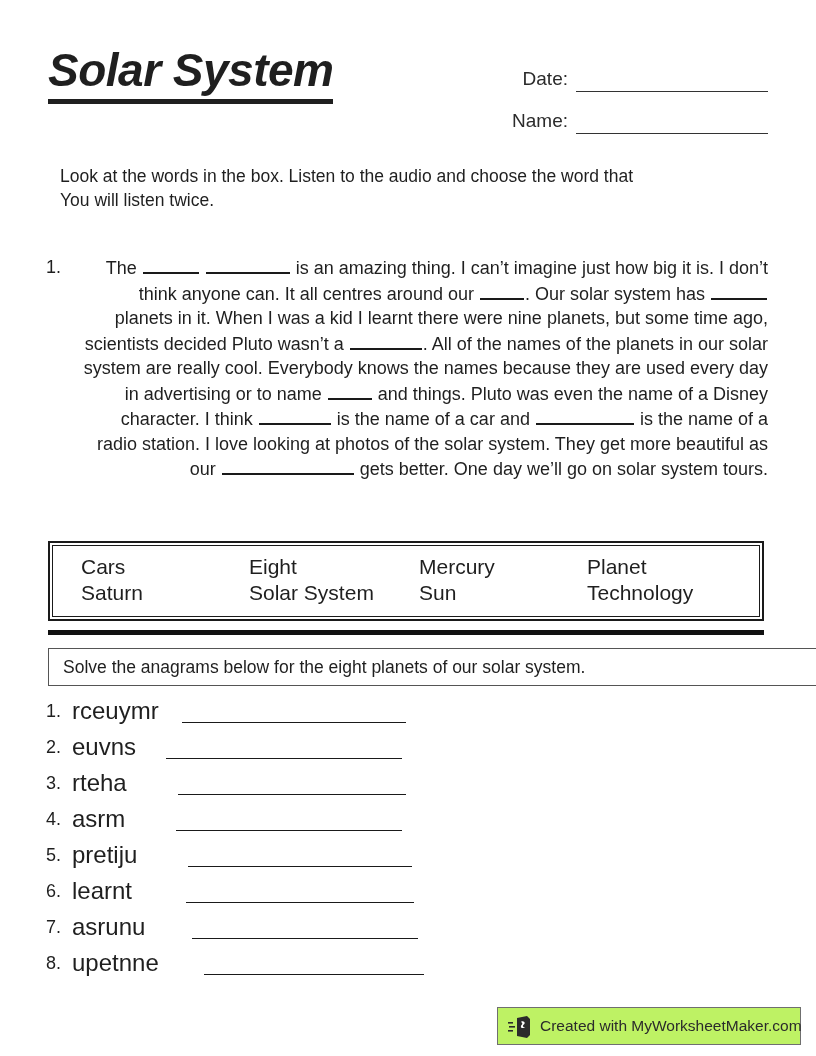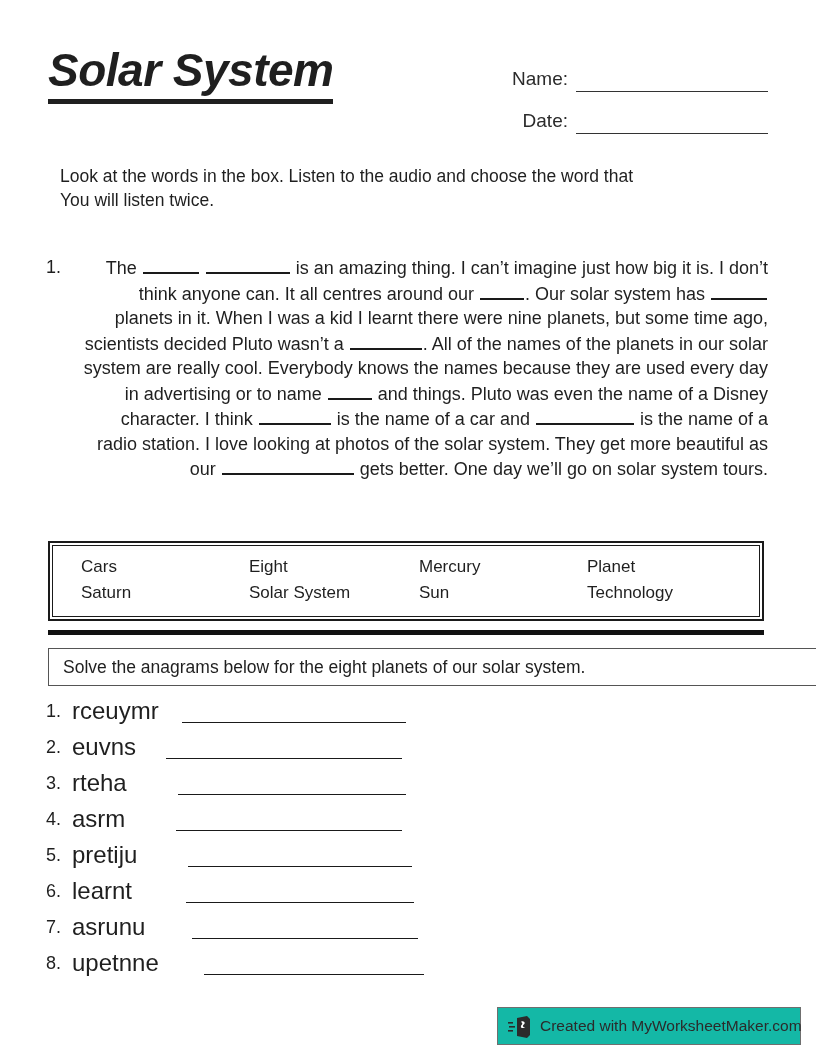--- a/index.html
+++ b/index.html
@@ -140,21 +140,21 @@
   .wb-row {
     position: absolute;
     left: 0;
     width: 100%;
     height: 34px;
   }
   .wb-row.r0 { top: 4px; }
   .wb-row.r1 { top: 30px; }
   .wb-cell {
     position: absolute;
-    font-size: 17px;
+    font-size: 21px;
     color: #1f1f1f;
     white-space: nowrap;
     line-height: 34px;
   }
   .wb-c0 { left: 28px; }
   .wb-c1 { left: 196px; }
   .wb-c2 { left: 366px; }
   .wb-c3 { left: 534px; }
 
   
@@ -225,21 +225,21 @@
 
   
   .footer-badge {
     position: absolute;
     left: 497px;
     top: 1007px;
     width: 304px;
     height: 38px;
     border: 1.3px solid #6f6f6f;
     box-sizing: border-box;
-    background: #14b8a6;
+    background: #bef264;
   }
   .badge-logo {
     position: absolute;
     left: 10px;
     top: 7px;
     width: 26px;
     height: 24px;
   }
   .badge-text {
     position: absolute;
@@ -254,25 +254,25 @@
 </head>
 <body>
 
 <div class="page">
 
   <div class="header">
     <div class="title">Solar System</div>
 
     <div class="namedate">
       <div class="nd-row">
+        <span class="nd-label">Date:</span>
+        <span class="nd-line"></span>
+      </div>
+      <div class="nd-row">
         <span class="nd-label">Name:</span>
-        <span class="nd-line"></span>
-      </div>
-      <div class="nd-row">
-        <span class="nd-label">Date:</span>
         <span class="nd-line"></span>
       </div>
     </div>
   </div>
 
   <div class="instructions">
     <span class="ln">Look at the words in the box. Listen to the audio and choose the word that</span>
     <span class="ln">You will listen twice.</span>
   </div>
 

